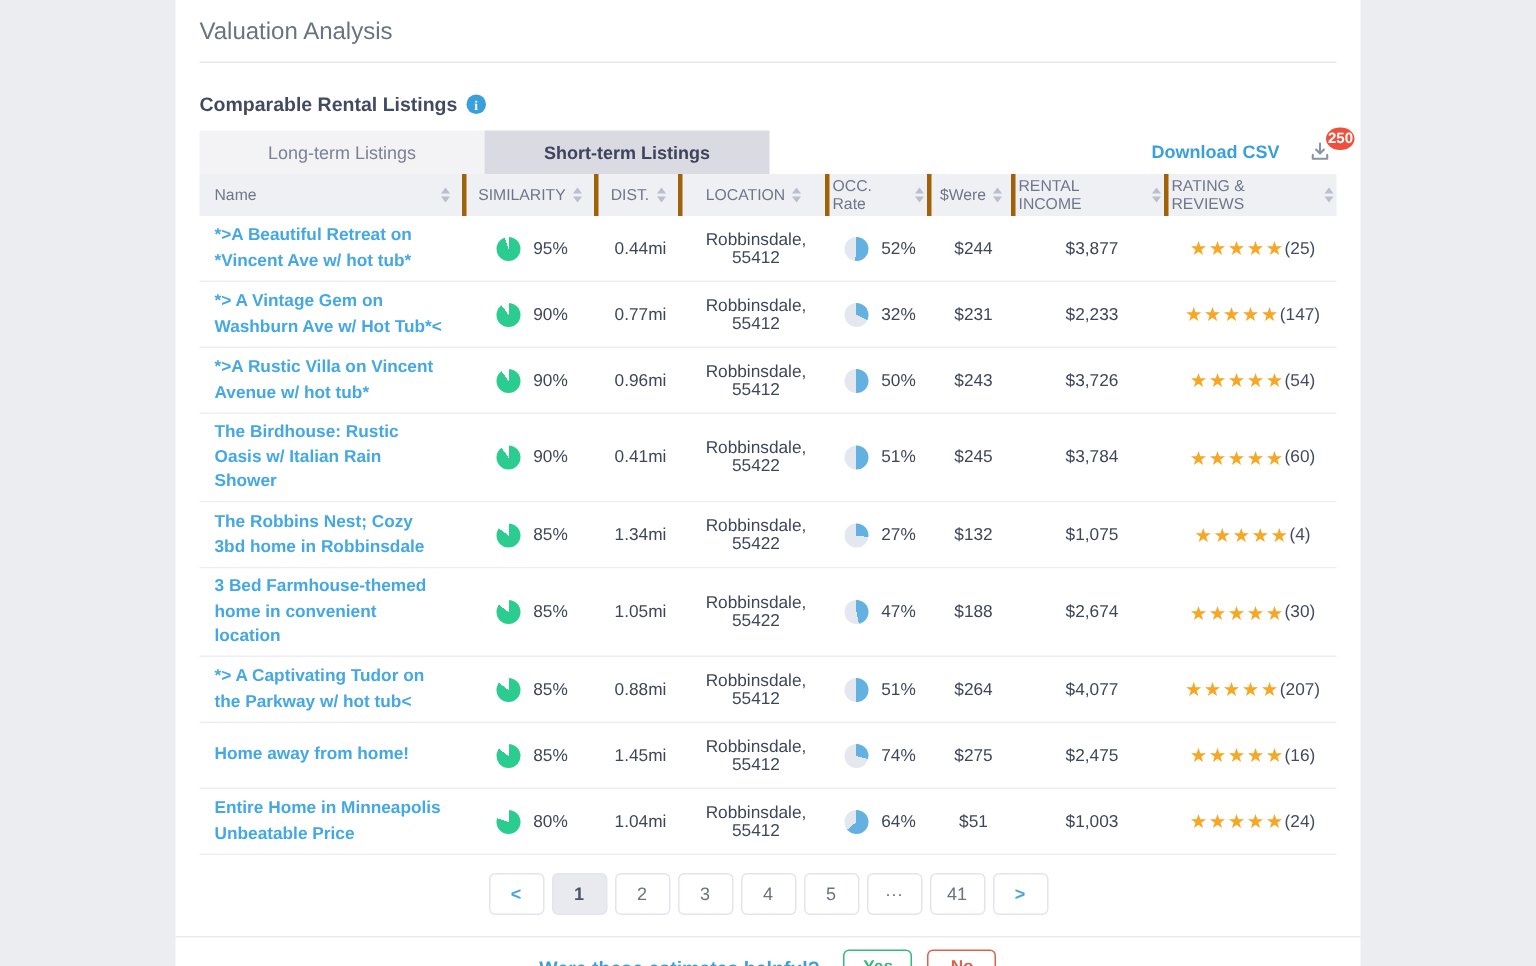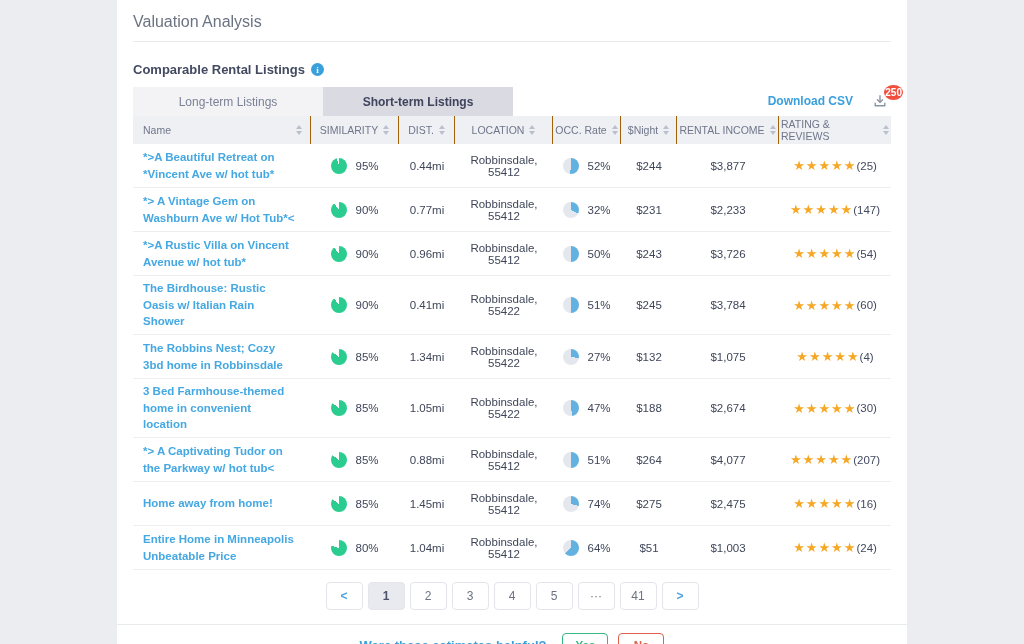--- a/index.html
+++ b/index.html
@@ -50,21 +50,21 @@
   .grid-row {
     display:grid;
     grid-template-columns:178px 88px 56px 98px 68px 56px 102px 1fr;
     align-items:center; width:758px;
   }
   .thead {
     background:#eef0f4; height:28px; color:#6f7689; font-size:10.5px;
   }
   .th {
     display:flex; align-items:center; justify-content:center; gap:5px; height:100%;
-    padding:0 2px; border-right:1px solid #a16207; cursor:pointer;
+    padding:0 2px; border-right:3px solid #a16207; cursor:pointer;
   }
   .th:last-child { border-right:none; }
   .th.name-col { justify-content:space-between; padding-left:10px; padding-right:8px; }
   .sort { display:inline-flex; flex-direction:column; gap:2px; }
   .sort .up { width:0; height:0; border-left:3px solid transparent; border-right:3px solid transparent; border-bottom:4px solid #b9bfcc; }
   .sort .dn { width:0; height:0; border-left:3px solid transparent; border-right:3px solid transparent; border-top:4px solid #b9bfcc; }
   .trow { border-bottom:1px solid #eceef2; min-height:44px; background:#fff; }
   .cell { display:flex; align-items:center; justify-content:center; font-size:11.5px; color:#3f4659; padding:4px 2px; text-align:center; }
   .cell.name {
     justify-content:flex-start; text-align:left; padding-left:10px; padding-right:14px;
@@ -157,21 +157,21 @@
         </span>
     </div>
     <div class="th">
       <span>OCC. Rate</span>
       <span class="sort">
           <span class="up"></span>
           <span class="dn"></span>
         </span>
     </div>
     <div class="th">
-      <span>$Night</span>
+      <span>$Were</span>
       <span class="sort">
           <span class="up"></span>
           <span class="dn"></span>
         </span>
     </div>
     <div class="th">
       <span>RENTAL INCOME</span>
       <span class="sort">
           <span class="up"></span>
           <span class="dn"></span>

